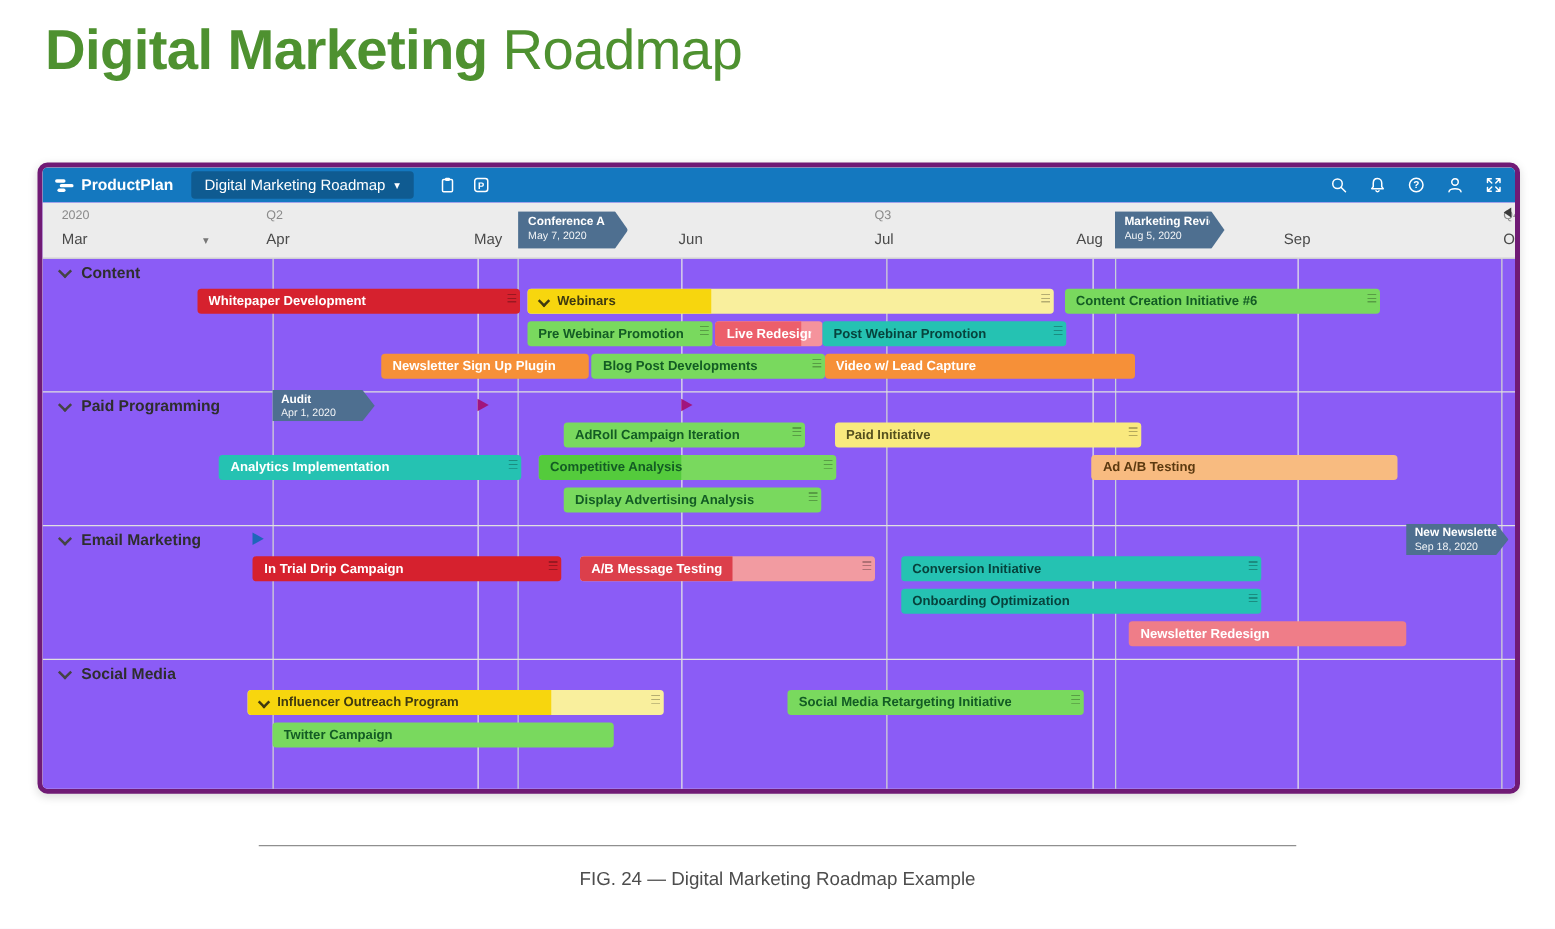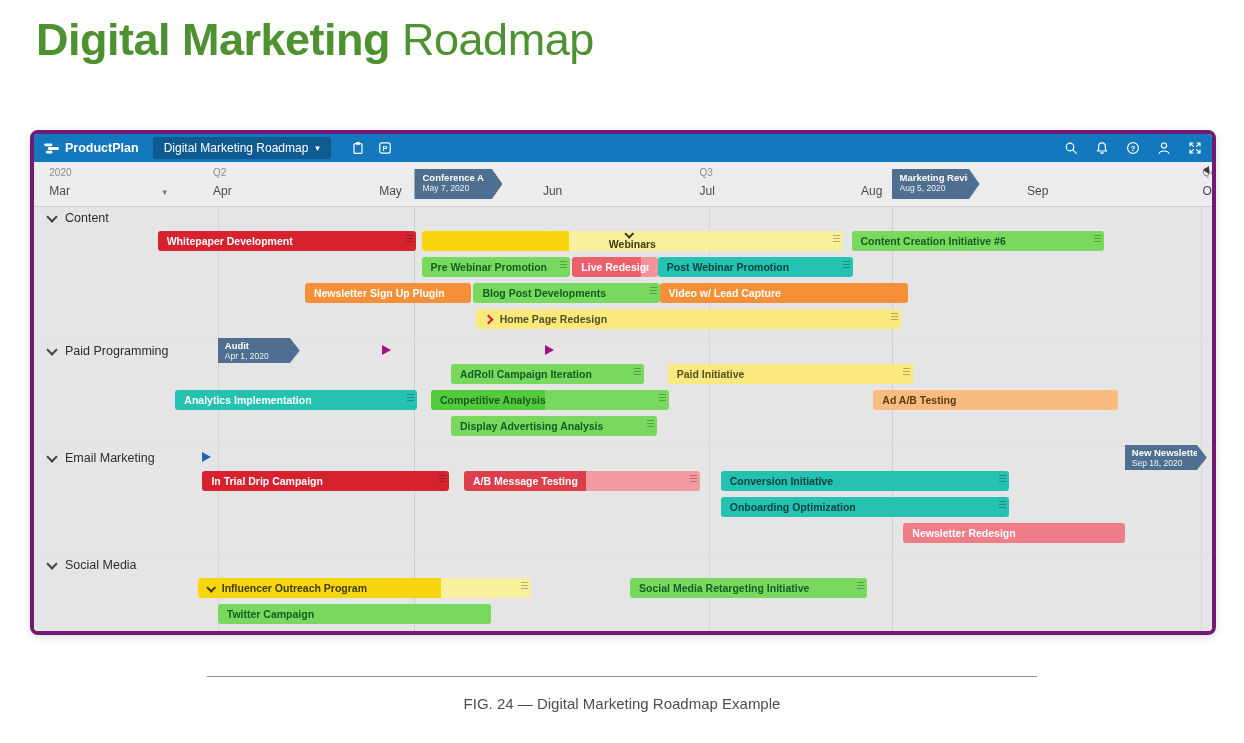--- a/index.html
+++ b/index.html
@@ -21,21 +21,21 @@
   .docpill .caret{font-size:9px;}
   .tbleft{display:flex;gap:13px;margin-left:10px;}
   .tbspacer{flex:1;}
   .tbright{display:flex;gap:17px;}
   .tbico{display:flex;cursor:pointer;}
   .tbico svg{width:14px;height:14px;stroke:#fff;stroke-width:1.2;fill:none;stroke-linecap:round;stroke-linejoin:round;}
   .tbico svg .f{fill:#fff;stroke:none;}
   .tbico svg text{fill:#fff;stroke:none;font-family:"Liberation Sans",sans-serif;}
 
   
-  .board{position:relative;height:477px;background:#e5e5e5;overflow:hidden;}
+  .board{position:relative;height:477px;background:#8b5cf6;overflow:hidden;}
 
   
   .theader{position:relative;height:44px;background:#ececec;border-bottom:1px solid #cfcfcf;z-index:2;}
   .tlab{position:absolute;white-space:nowrap;}
   .tlab.top{top:5px;font-size:10px;color:#8a8a8a;}
   .tlab.month{top:22px;font-size:12px;color:#4a4a4a;}
   .fcaret{position:absolute;top:25px;font-size:9px;color:#777;cursor:pointer;}
   .scrollarrow{position:absolute;right:3px;top:4px;width:0;height:0;border-top:4px solid transparent;border-bottom:4px solid transparent;border-right:6px solid #3a3a3a;cursor:pointer;}
 
   
@@ -49,21 +49,21 @@
   .vline{position:absolute;top:0;bottom:0;width:1px;background:#e6e6e6;}
   .vline.strong{background:#d4d4d4;}
   .vline.ms{background:#c6d0da;}
 
   
   .lanes{position:relative;z-index:1;}
   .lane{position:relative;padding-bottom:6px;}
   .lane + .lane{border-top:1px solid #e0e0e0;}
   .lane-head{position:relative;height:22px;display:flex;align-items:center;padding-left:14px;cursor:pointer;}
   .lchev{width:6px;height:6px;border-right:2px solid #444;border-bottom:2px solid #444;transform:rotate(45deg);margin:-3px 9px 0 0;flex:0 0 auto;}
-  .lname{font-size:12.5px;font-weight:normal;color:#2e2e2e;}
+  .lname{font-size:12.5px;font-weight:bold;color:#2e2e2e;}
   .marker{position:absolute;top:5px;width:0;height:0;border-top:5.5px solid transparent;border-bottom:5.5px solid transparent;border-left:9px solid #a1157e;cursor:pointer;}
 
   
   .lrow{position:relative;height:26px;}
   .bar{position:absolute;top:2px;height:20px;border-radius:3px;display:flex;align-items:center;padding:0 9px;box-sizing:border-box;font-size:10.5px;font-weight:bold;overflow:hidden;cursor:pointer;}
   .bar .fill{position:absolute;left:0;top:0;bottom:0;z-index:0;border-radius:3px 0 0 3px;}
   .bar .blabel{position:relative;z-index:2;white-space:nowrap;overflow:hidden;}
   .bar .chev{position:relative;z-index:2;width:5px;height:5px;border-right:2px solid currentColor;border-bottom:2px solid currentColor;flex:0 0 auto;margin-right:8px;}
   .bar .chev.down{transform:rotate(45deg) translateY(-1px);}
   .bar .chev.right{transform:rotate(-45deg);}
@@ -186,21 +186,21 @@
       <div class="lanes" id="lanes">
           <div class="lane">
             <div class="lane-head">
               <div class="lchev"></div>
               <div class="lname">Content</div>
             </div>
             <div class="lrow">
               <div class="bar handle" style="left: 10.5%; width: 21.9%; background: rgb(214, 33, 46); color: rgb(255, 255, 255);">
                 <div class="blabel">Whitepaper Development</div>
               </div>
-              <div class="bar handle" style="left: 32.9%; width: 35.8%; background: rgb(249, 239, 157); color: rgb(63, 58, 16); flex-direction: column;">
+              <div class="bar handle" style="left: 32.9%; width: 35.8%; background: rgb(249, 239, 157); color: rgb(63, 58, 16);">
                 <div class="fill" style="width: 35%; background: rgb(247, 214, 14);"></div>
                 <div class="chev down"></div>
                 <div class="blabel">Webinars</div>
               </div>
               <div class="bar handle" style="left: 69.4%; width: 21.4%; background: rgb(121, 217, 94); color: rgb(19, 92, 36);">
                 <div class="blabel">Content Creation Initiative #6</div>
               </div>
             </div>
             <div class="lrow">
               <div class="bar handle" style="left: 32.9%; width: 12.6%; background: rgb(121, 217, 94); color: rgb(19, 92, 36);">
@@ -216,26 +216,20 @@
             </div>
             <div class="lrow">
               <div class="bar" style="left: 23%; width: 14.1%; background: rgb(246, 144, 56); color: rgb(255, 255, 255);">
                 <div class="blabel">Newsletter Sign Up Plugin</div>
               </div>
               <div class="bar handle" style="left: 37.3%; width: 15.8%; background: rgb(121, 217, 94); color: rgb(19, 92, 36);">
                 <div class="blabel">Blog Post Developments</div>
               </div>
               <div class="bar" style="left: 53.1%; width: 21.1%; background: rgb(246, 144, 56); color: rgb(255, 255, 255);">
                 <div class="blabel">Video w/ Lead Capture</div>
-              </div>
-            </div>
-            <div class="lrow">
-              <div class="bar handle" style="left: 37.5%; width: 36.1%; background: rgb(249, 233, 126); color: rgb(85, 80, 30);">
-                <div class="chev right" style="color: rgb(214, 33, 46);"></div>
-                <div class="blabel">Home Page Redesign</div>
               </div>
             </div>
           </div>
           <div class="lane">
             <div class="lane-head">
               <div class="lchev"></div>
               <div class="lname">Paid Programming</div>
               <div class="marker" style="left: 29.5%; border-left-color: rgb(161, 21, 126);"></div>
               <div class="marker" style="left: 43.4%; border-left-color: rgb(161, 21, 126);"></div>
               <div class="flag small" style="left: 15.6%;">

